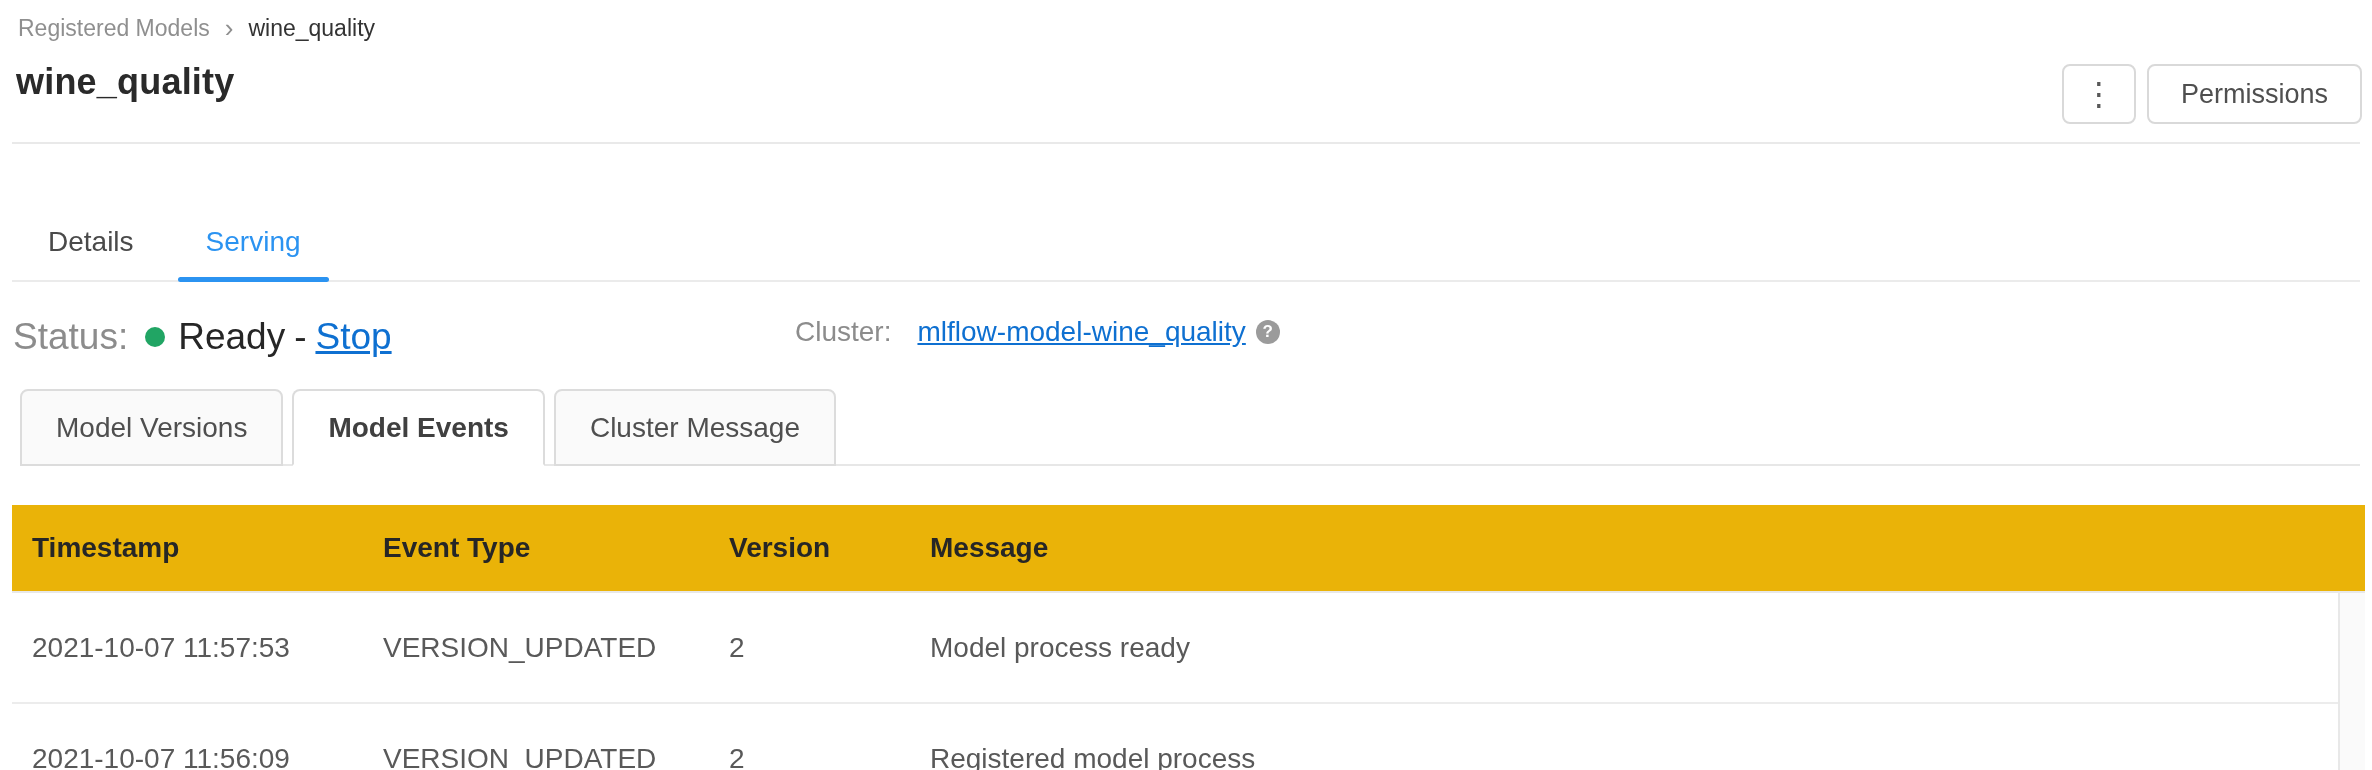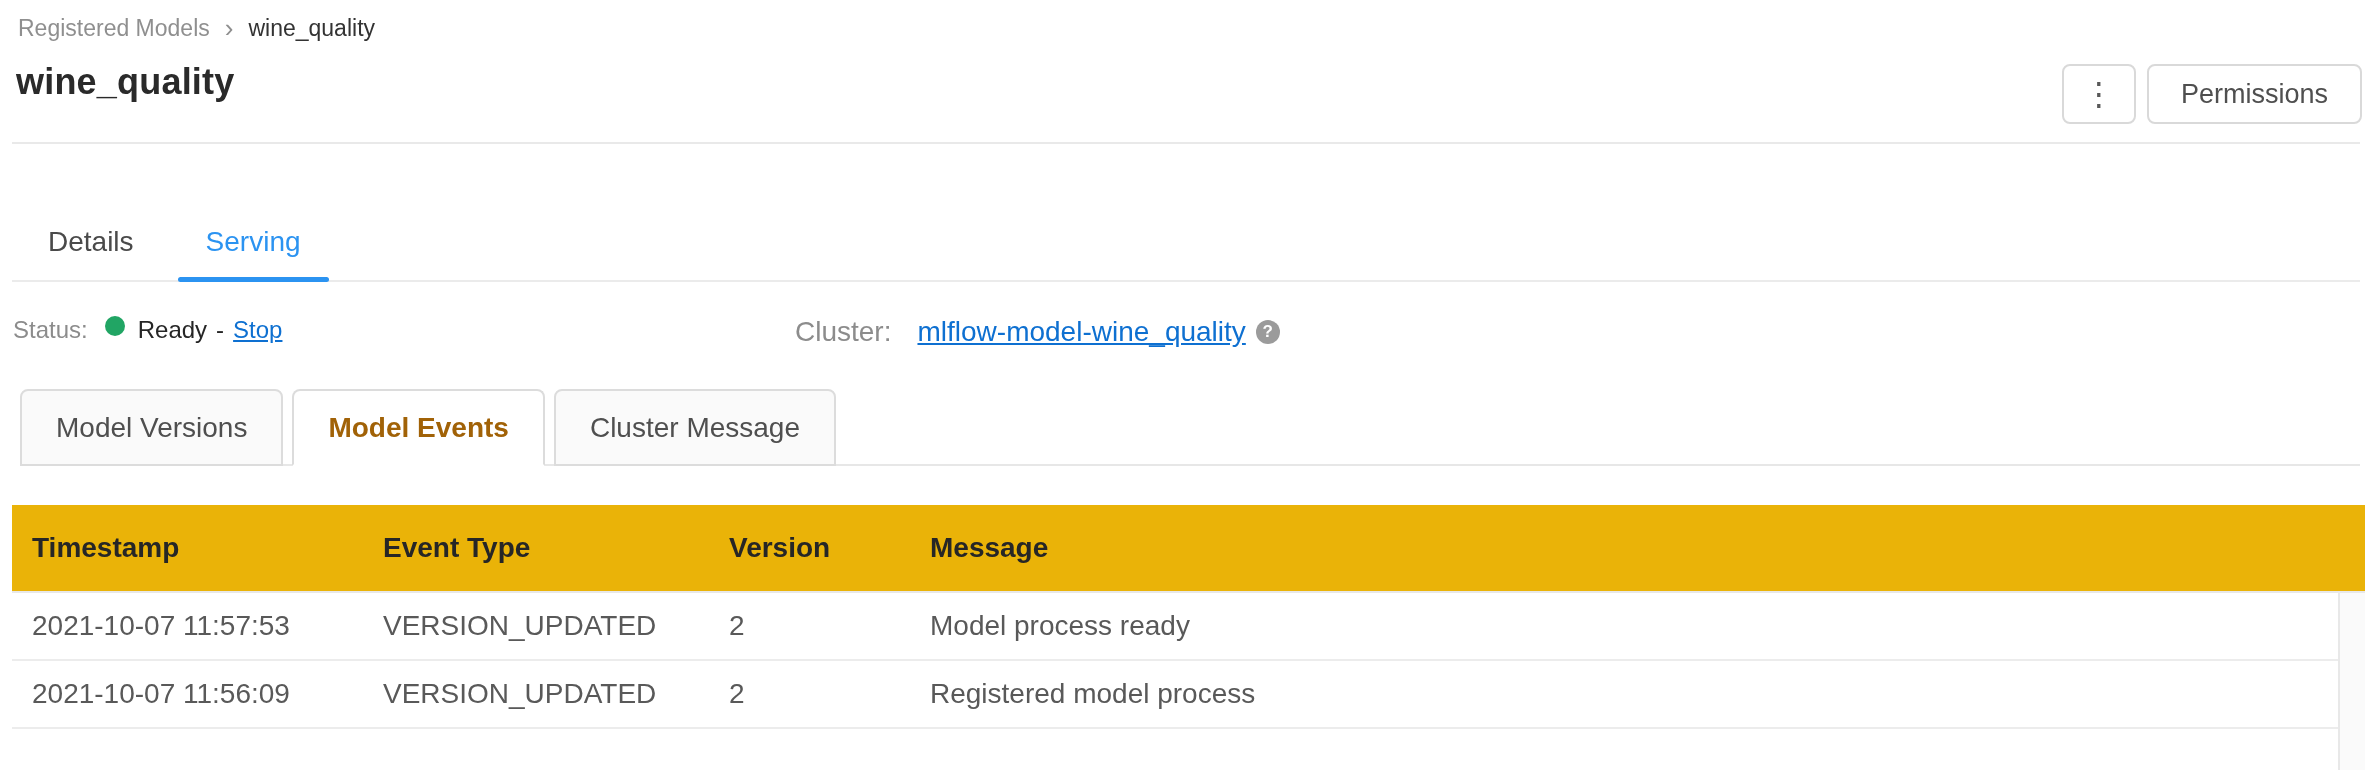--- a/index.html
+++ b/index.html
@@ -60,21 +60,21 @@
   .tab.active { color: #2b93f1; font-weight: 500; }
   .tab.active::after {
     content: ""; position: absolute; left: 0; right: 0; bottom: -2px;
     height: 5px; background: #2b93f1; border-radius: 3px;
   }
 
   
   .status-row { position: absolute; top: 316px; left: 0; right: 0; height: 44px; }
   .status-group {
     position: absolute; left: 13px; top: 0;
-    display: flex; align-items: flex-start; font-size: 24px;
+    display: flex; align-items: center; font-size: 37px;
   }
   .status-label { color: #8c8c8c; margin-right: 17px; }
   .status-dot {
     width: 20px; height: 20px; border-radius: 50%;
     background: #21a564; margin-right: 13px; flex: 0 0 auto;
   }
   .status-value { color: #262626; }
   .status-dash { color: #262626; margin: 0 9px; }
   .link { color: #0e70d1; cursor: pointer; text-decoration: underline; }
   .cluster-group {
@@ -98,21 +98,21 @@
     margin-left: 8px;
   }
   .subtab {
     height: 77px; margin-bottom: -2px;
     padding: 0 34px; font-size: 28px; line-height: 73px;
     background: #fafafa; color: #4f4f4f;
     border: 2px solid #dcdcdc; border-radius: 8px 8px 0 0;
     cursor: pointer; white-space: nowrap;
   }
   .subtab.active {
-    background: #ffffff; color: #a16207; font-weight: 600;
+    background: #ffffff; color: #404040; font-weight: 600;
     border-bottom-color: #ffffff;
   }
 
   
   .events-table {
     position: absolute; top: 505px; left: 12px;
     width: 2353px; bottom: 0;
   }
   .t-header {
     display: grid; grid-template-columns: 351px 346px 201px 1fr;
@@ -120,21 +120,21 @@
     border-bottom: 2px solid #e8e8e8;
     align-items: center;
   }
   .t-header .th {
     padding-left: 20px; font-size: 28px; font-weight: 600; color: #262626;
     white-space: nowrap;
   }
   .t-body { position: relative; height: 177px; overflow: hidden; padding-right: 27px; }
   .t-row {
     display: grid; grid-template-columns: 351px 346px 201px 1fr;
-    height: 68px; align-items: center;
+    height: 111px; align-items: center;
     border-bottom: 2px solid #ececec;
     background: #ffffff; cursor: default;
   }
   .t-row .td {
     padding-left: 20px; font-size: 28px; color: #595959; white-space: nowrap;
   }
   .scroll-gutter {
     position: absolute; top: 0; right: 0; bottom: 0; width: 27px;
     background: #fafafa; border-left: 2px solid #e8e8e8;
   }

